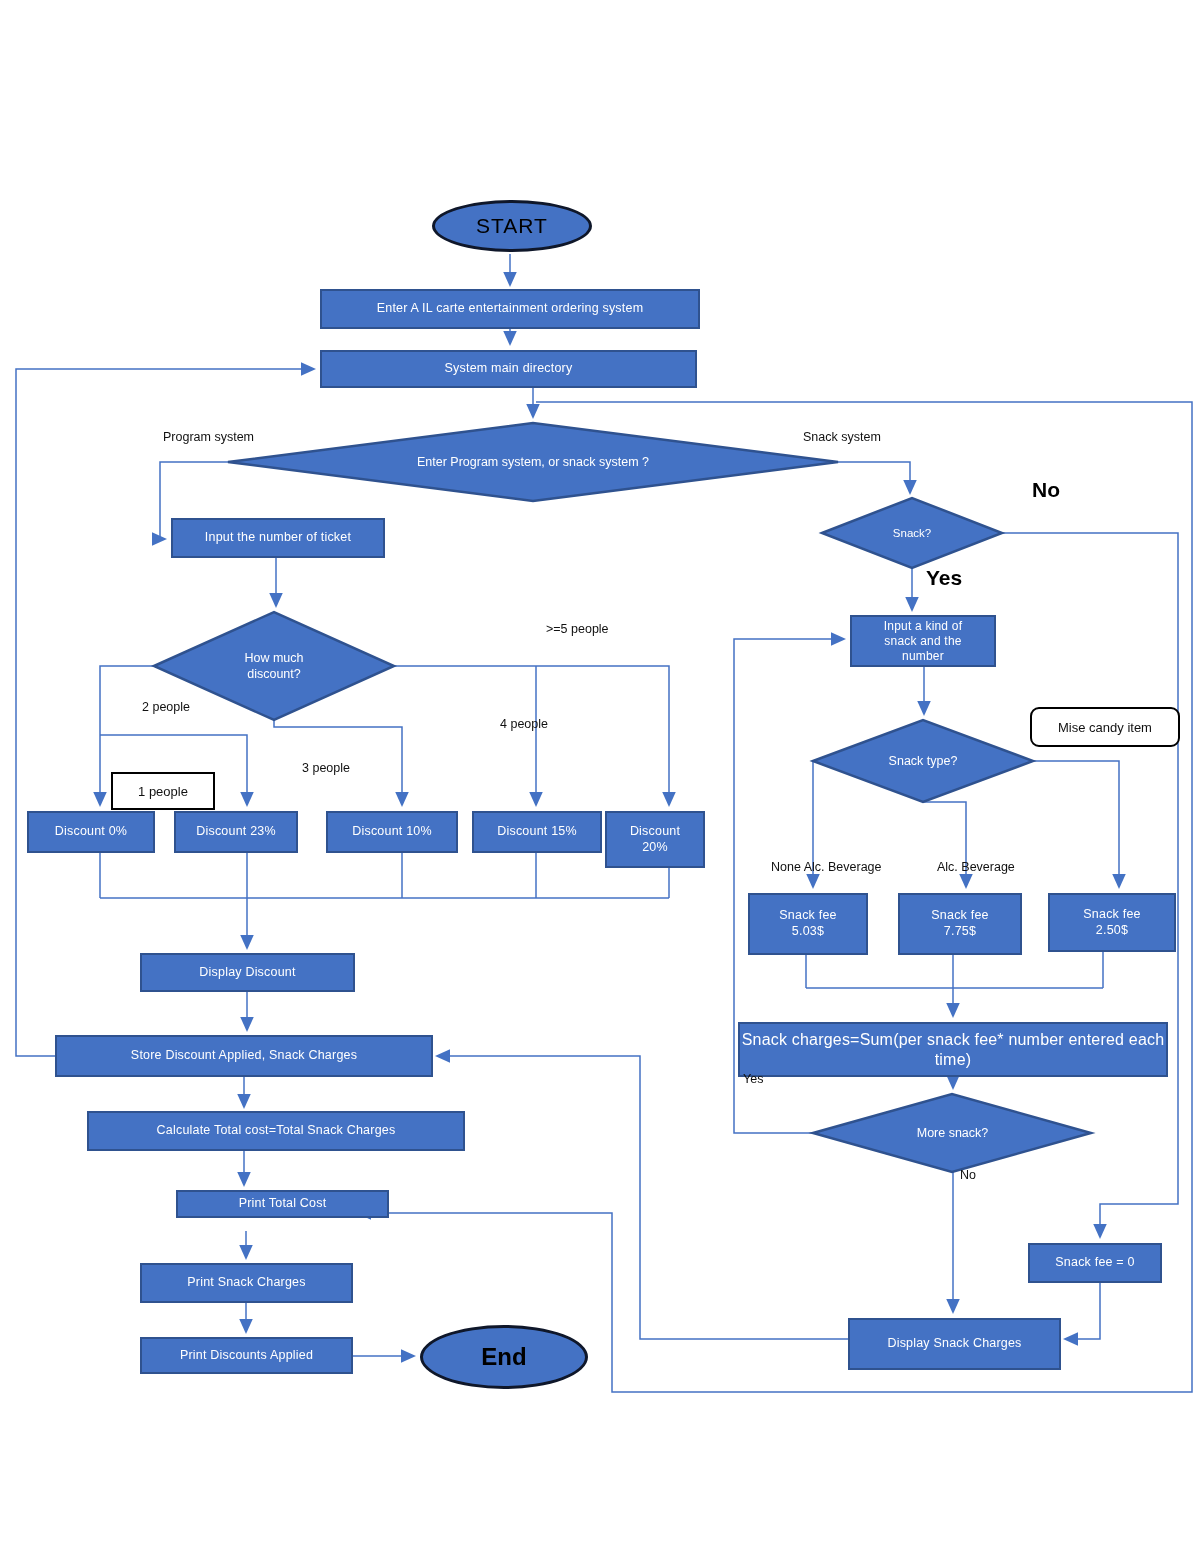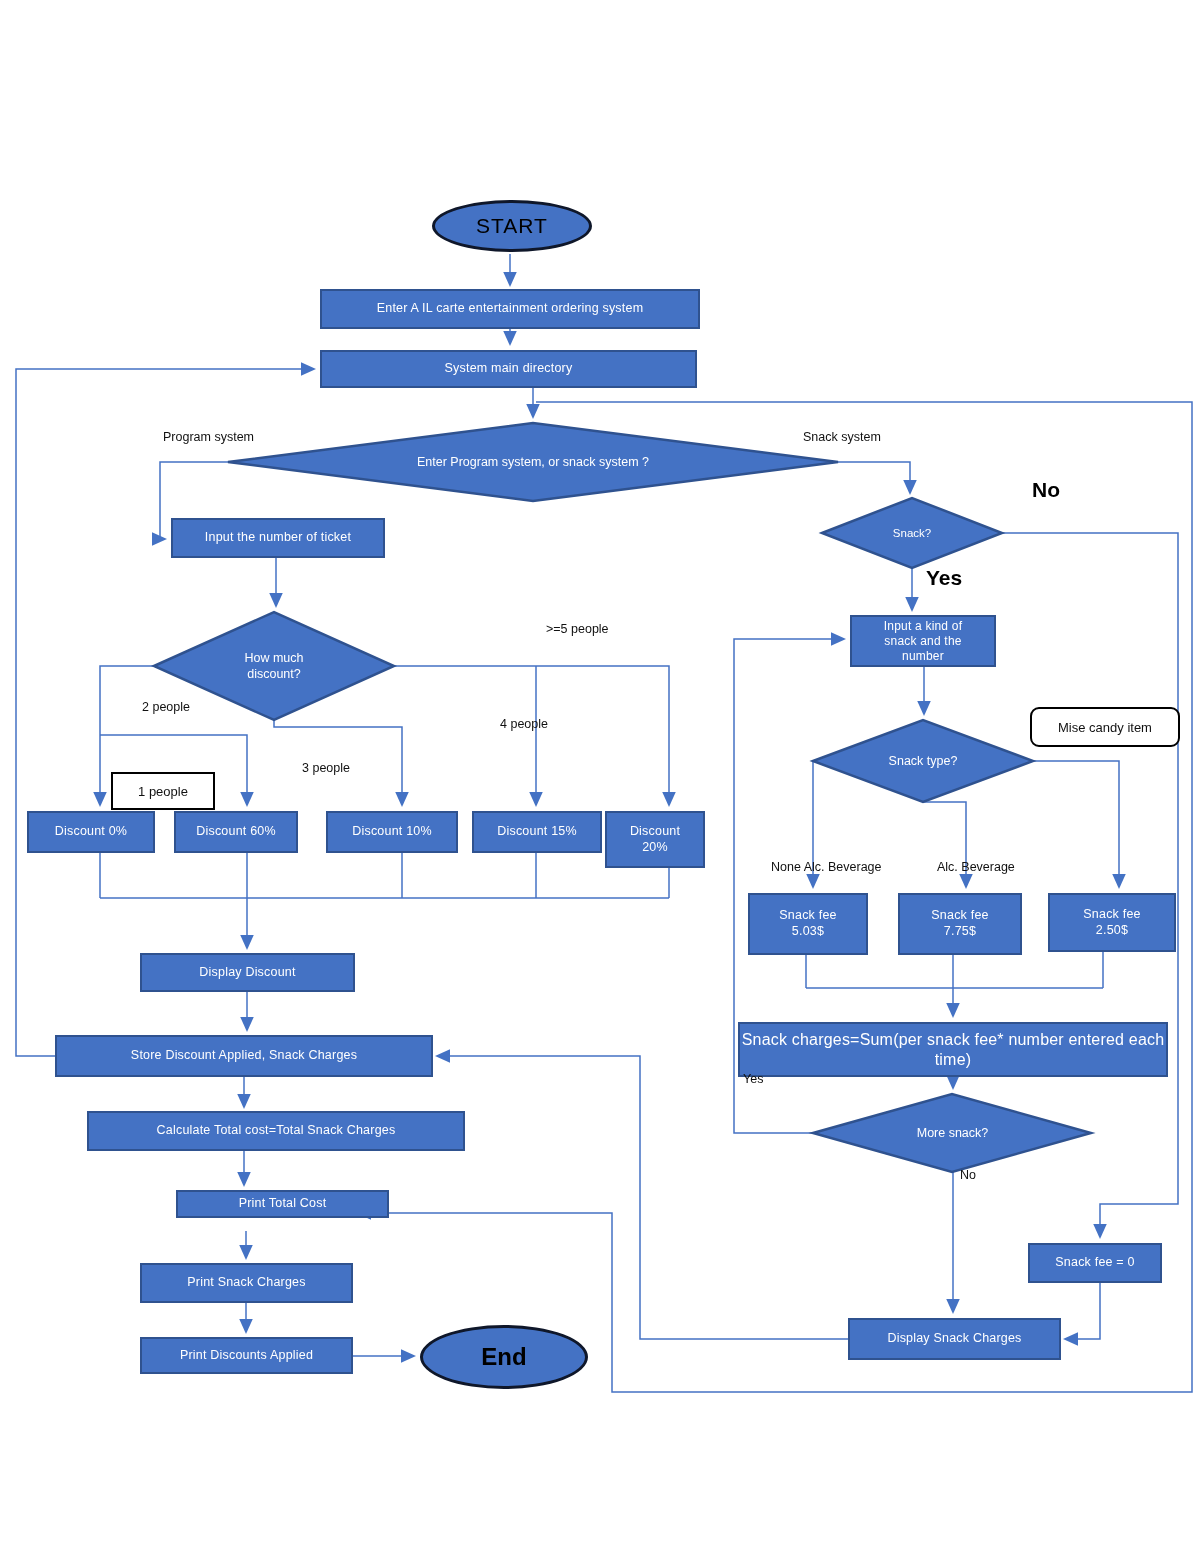--- a/index.html
+++ b/index.html
@@ -130,21 +130,21 @@
   <div class="node proc" style="left:320px;top:350px;width:377px;height:38px;">
     <span>System main directory</span>
   </div>
   <div class="node proc" style="left:171px;top:518px;width:214px;height:40px;">
     <span>Input the number of ticket</span>
   </div>
   <div class="node proc" style="left:27px;top:811px;width:128px;height:42px;">
     <span>Discount 0%</span>
   </div>
   <div class="node proc" style="left:174px;top:811px;width:124px;height:42px;">
-    <span>Discount 60%</span>
+    <span>Discount 23%</span>
   </div>
   <div class="node proc" style="left:326px;top:811px;width:132px;height:42px;">
     <span>Discount 10%</span>
   </div>
   <div class="node proc" style="left:472px;top:811px;width:130px;height:42px;">
     <span>Discount 15%</span>
   </div>
   <div class="node proc w60" style="left:605px;top:811px;width:100px;height:57px;">
     <span>Discount 20%</span>
   </div>
@@ -178,21 +178,21 @@
   </div>
   <div class="node proc w70" style="left:1048px;top:893px;width:128px;height:59px;">
     <span>Snack fee 2.50$</span>
   </div>
   <div class="node proc" style="left:738px;top:1022px;width:430px;height:55px;font-size:16px;">
     <span>Snack charges=Sum(per snack fee* number entered each time)</span>
   </div>
   <div class="node proc" style="left:1028px;top:1243px;width:134px;height:40px;">
     <span>Snack fee = 0</span>
   </div>
-  <div class="node proc" style="left:848px;top:1318px;width:213px;height:42px;">
+  <div class="node proc" style="left:848px;top:1318px;width:213px;height:52px;">
     <span>Display Snack Charges</span>
   </div>
 
   <div class="node note" style="left:111px;top:772px;width:104px;height:38px;">
     <span>1 people</span>
   </div>
   <div class="node note" style="left:1030px;top:707px;width:150px;height:40px;border-radius:9px;">
     <span>Mise candy item</span>
   </div>
 

